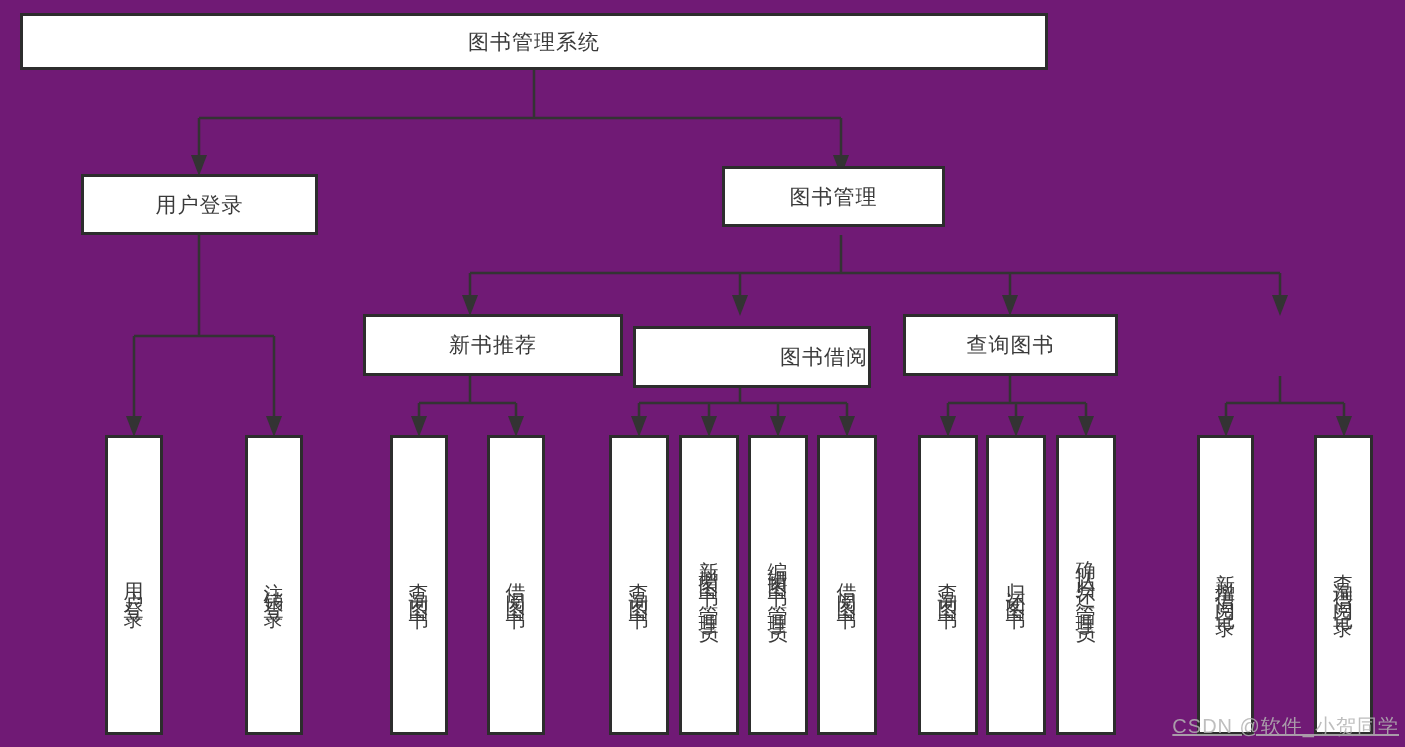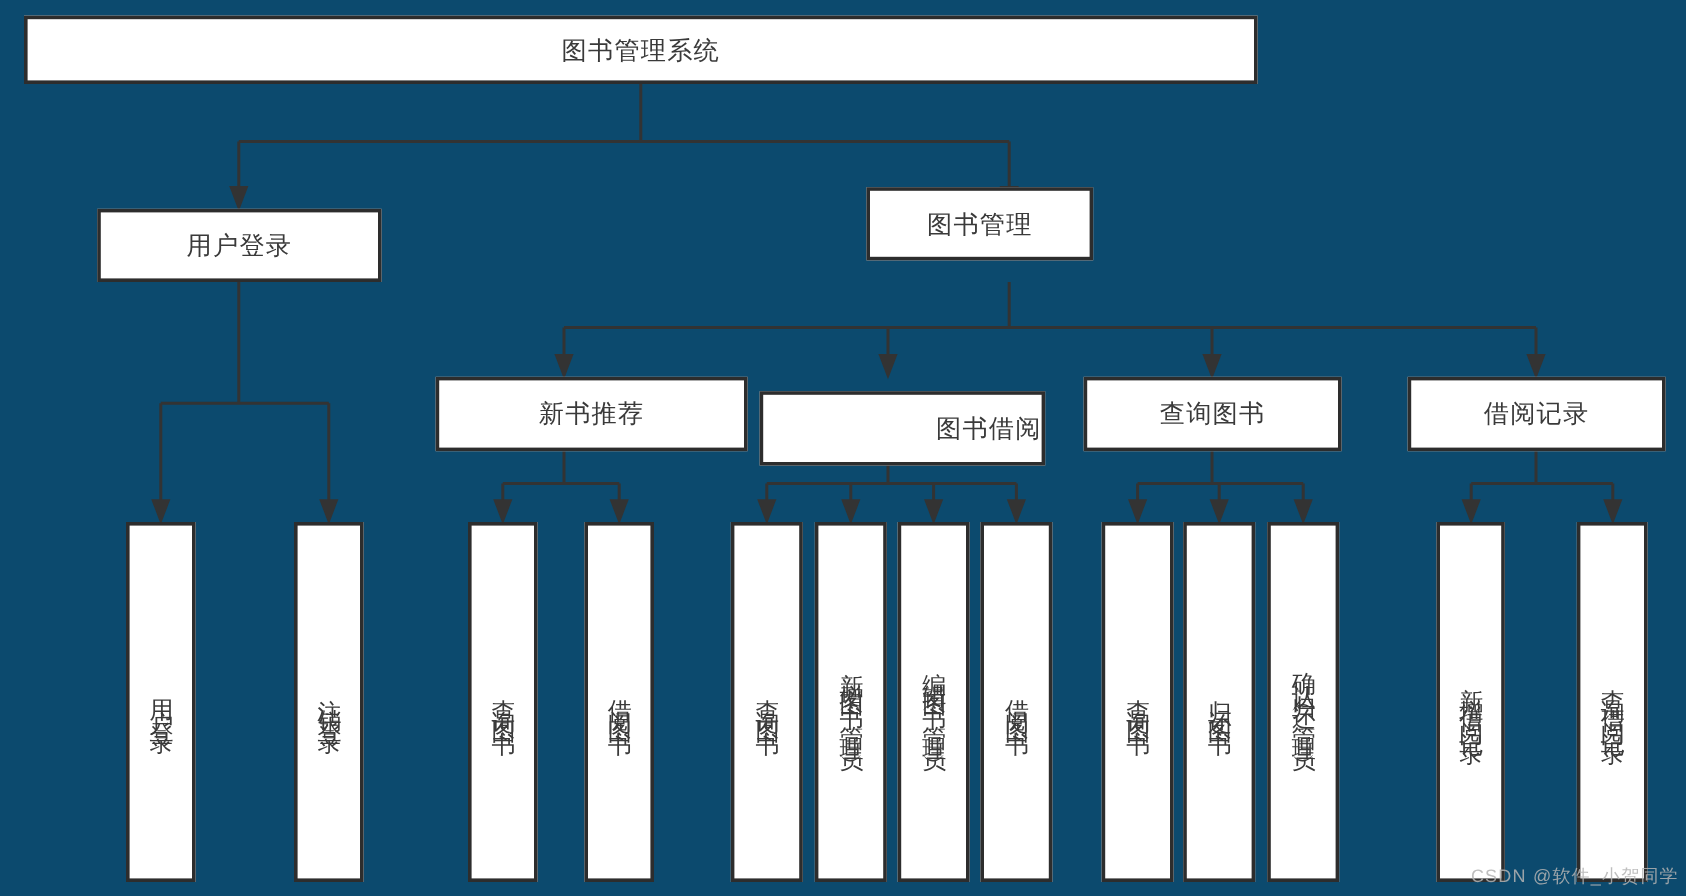--- a/index.html
+++ b/index.html
@@ -5,21 +5,21 @@
   html, body {
     margin: 0;
     padding: 0;
     background: #ffffff;
     font-family: "Liberation Sans", "DejaVu Sans", sans-serif;
   }
   #canvas {
     position: relative;
     width: 1405px;
     height: 747px;
-    background: #0c4a6e;
+    background: #701a75;
     overflow: hidden;
   }
   #connectors {
     position: absolute;
     left: 0;
     top: 0;
     width: 1405px;
     height: 747px;
   }
   .node {
@@ -46,26 +46,27 @@
     text-orientation: mixed;
     font-size: 20px;
     letter-spacing: 9px;
     line-height: 1;
     color: #3a3a3a;
   }
   #watermark {
     position: absolute;
     right: 6px;
     bottom: 7px;
-    font-size: 15px;
+    font-size: 20px;
     color: #b3b3b3;
     opacity: 0.85;
     letter-spacing: 1px;
     white-space: nowrap;
     z-index: 10;
+    text-decoration: underline;
   }
 </style>
 </head>
 <body>
 
 <div id="canvas">
 
   <svg id="connectors" viewBox="0 0 1405 747" xmlns="http://www.w3.org/2000/svg">
     <g stroke="#333333" stroke-width="2.5" fill="none">
 
@@ -113,35 +114,32 @@
     </g>
   </svg>
 
   <div class="node h-node" style="left:20px; top:13px; width:1028px; height:57px;">
     <span>图书管理系统</span>
   </div>
 
   <div class="node h-node" style="left:81px; top:174px; width:237px; height:61px;">
     <span>用户登录</span>
   </div>
-  <div class="node h-node" style="left:722px; top:156px; width:189px; height:61px;">
+  <div class="node h-node" style="left:722px; top:166px; width:223px; height:61px;">
     <span>图书管理</span>
   </div>
 
   <div class="node h-node" style="left:363px; top:314px; width:260px; height:62px;">
     <span>新书推荐</span>
   </div>
   <div class="node h-node" style="left:633px; top:326px; width:238px; height:62px;justify-content:flex-end;">
     <span>图书借阅</span>
   </div>
   <div class="node h-node" style="left:903px; top:314px; width:215px; height:62px;">
     <span>查询图书</span>
-  </div>
-  <div class="node h-node" style="left:1173px; top:314px; width:215px; height:62px;">
-    <span>借阅记录</span>
   </div>
 
   <div class="node leaf" style="left:105px; width:58px;">
     <span class="v-text">用户登录</span>
   </div>
   <div class="node leaf" style="left:245px; width:58px;">
     <span class="v-text">注销登录</span>
   </div>
 
   <div class="node leaf" style="left:390px; width:58px;">

